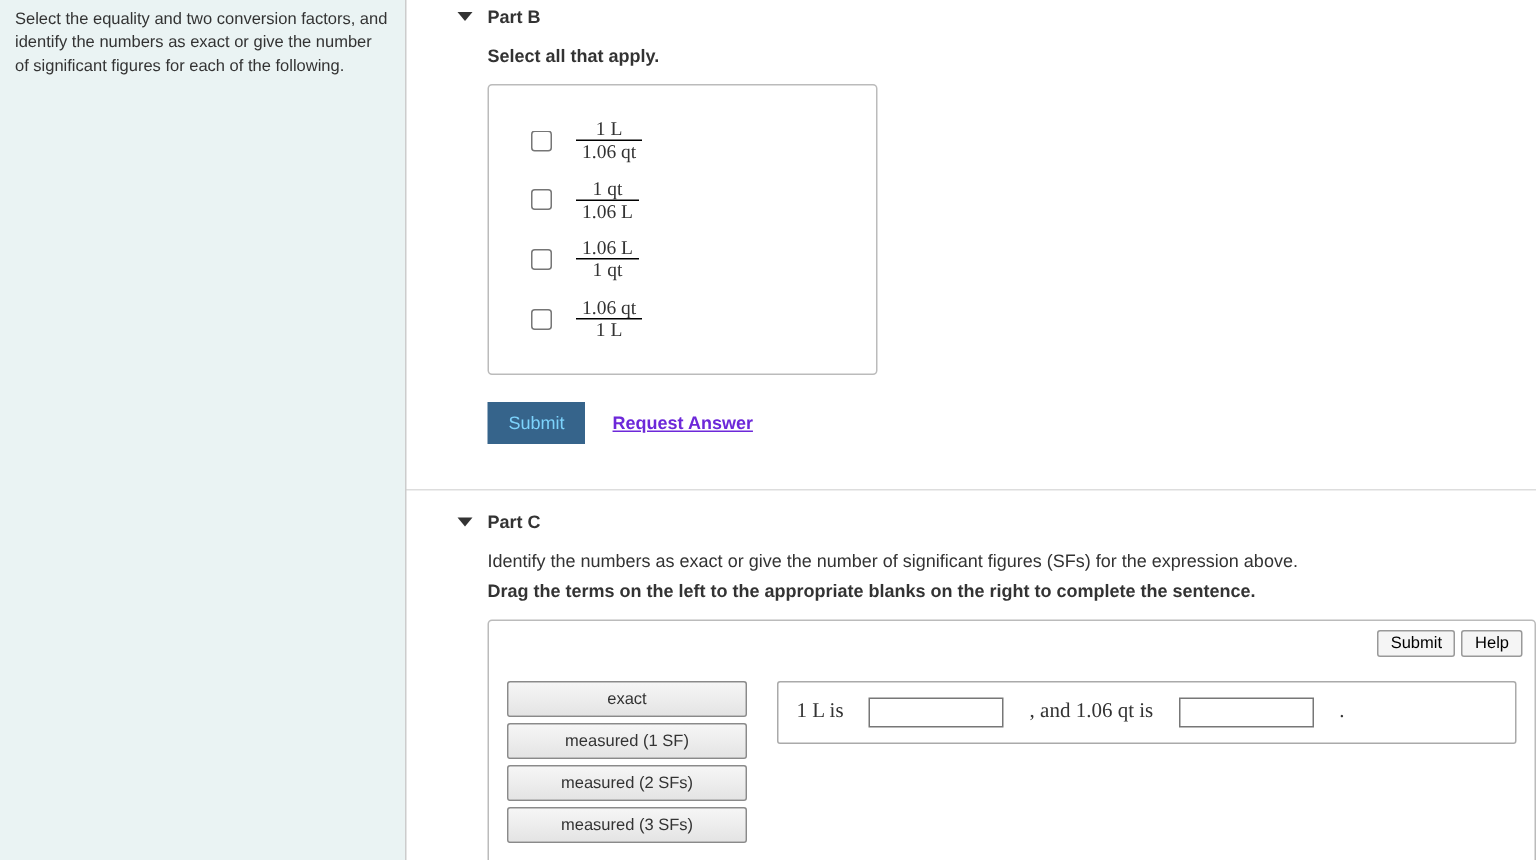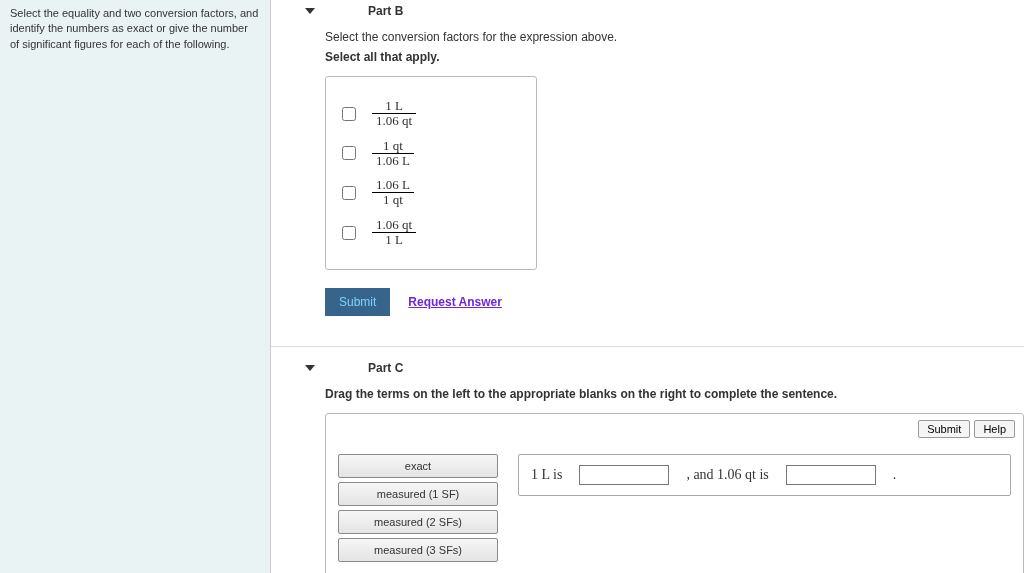--- a/index.html
+++ b/index.html
@@ -1,26 +1,26 @@
 <!DOCTYPE html>
 <html><head>
 <meta charset="utf-8">
 <style>
   * { box-sizing: border-box; margin: 0; padding: 0; }
   body { font-family: Arial, Helvetica, sans-serif; font-size: 12px; color: #333; background: #fff; width: 1024px; }
   .container { display: flex; }
   .sidebar { width: 270px; padding: 6px 10px; background: #eaf3f3; font-size: 11px; line-height: 1.4; }
   .main { flex: 1; padding: 0 0 20px 35px; position: relative; }
   .divider { position: absolute; left: 0; top: 0; bottom: 0; width: 1px; background: #ccc; }
-  .part-header { display: flex; align-items: center; font-weight: bold; font-size: 12px; padding: 4px 0 12px 0; gap: 43px; }
+  .part-header { display: flex; align-items: center; font-weight: bold; font-size: 12px; padding: 4px 0 12px 0; }
   .caret { display: inline-block; width: 0; height: 0; border-left: 5px solid transparent; border-right: 5px solid transparent; border-top: 6px solid #333; margin-right: 10px; cursor: pointer; }
   .part-body { padding-left: 20px; }
   .instruction { font-size: 12px; margin-bottom: 6px; }
   .sub-instruction { font-size: 12px; font-weight: bold; margin-bottom: 12px; }
-  .options-box { border: 1px solid #bbb; border-radius: 3px; padding: 12px 16px; width: 212px; margin-bottom: 18px; }
+  .options-box { border: 1px solid #bbb; border-radius: 3px; padding: 12px 28px; width: 260px; margin-bottom: 18px; }
   .option-row { display: flex; align-items: center; margin: 10px 0; }
   .option-row input[type=checkbox] { width: 14px; height: 14px; margin-right: 16px; cursor: pointer; }
   .fraction { display: inline-block; text-align: center; font-family: 'Times New Roman', serif; font-size: 13px; line-height: 1.1; }
   .fraction .num { display: block; border-bottom: 1px solid #000; padding: 0 4px; }
   .fraction .den { display: block; padding: 0 4px; }
   .action-row { display: flex; align-items: center; gap: 18px; margin-bottom: 30px; }
   .submit-btn { background: #36648b; color: #7dd3fc; border: none; padding: 7px 14px; font-size: 12px; cursor: pointer; }
   .request-link { color: #6d28d9; text-decoration: underline; font-weight: bold; font-size: 12px; cursor: pointer; }
   .drag-area { border: 1px solid #bbb; border-radius: 3px; padding: 10px 12px 30px 12px; margin-top: 4px; position: relative; }
   .rh-buttons { position: absolute; top: 6px; right: 8px; display: flex; gap: 4px; }
@@ -41,21 +41,20 @@
   </div>
 
   <div class="main">
     <div class="divider"></div>
 
     <div class="part-header">
       <span class="caret"></span>
       <span>Part B</span>
     </div>
     <div class="part-body">
-      <div class="instruction">Select the conversion factors for the expression above.</div>
       <div class="sub-instruction">Select all that apply.</div>
 
       <div class="options-box">
         <div class="option-row">
           <input type="checkbox" style="">
           <span class="fraction">
             <span class="num">1 L</span>
             <span class="den">1.06 qt</span>
           </span>
         </div>
@@ -88,20 +87,21 @@
       </div>
     </div>
 
     <div class="hr-top"></div>
 
     <div class="part-header">
       <span class="caret"></span>
       <span>Part C</span>
     </div>
     <div class="part-body">
+      <div class="instruction">Identify the numbers as exact or give the number of significant figures (SFs) for the expression above.</div>
       <div class="sub-instruction">Drag the terms on the left to the appropriate blanks on the right to complete the sentence.</div>
 
       <div class="drag-area">
         <div class="rh-buttons">
           <button class="small-btn">Submit</button>
           <button class="small-btn">Help</button>
         </div>
         <div class="drag-content">
           <div class="terms-col">
             <div class="term">exact</div>

